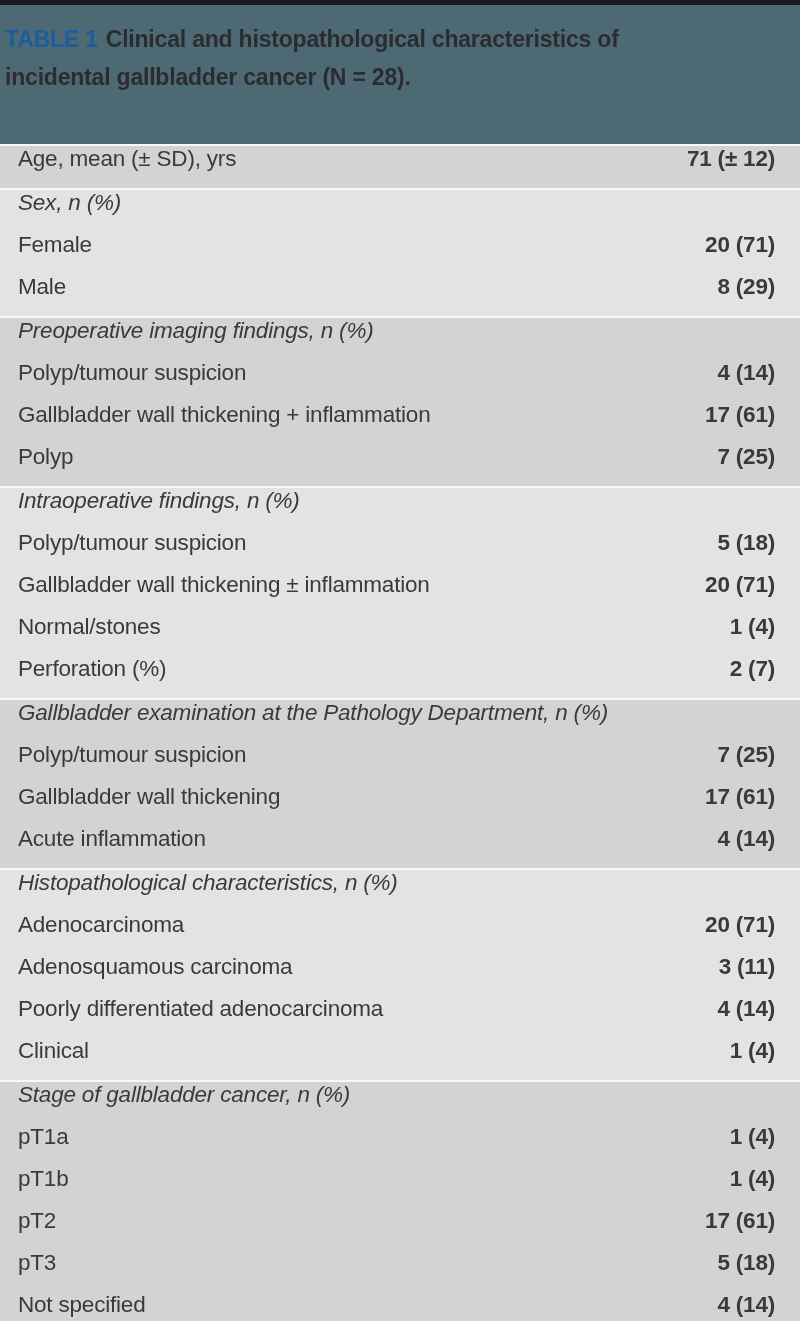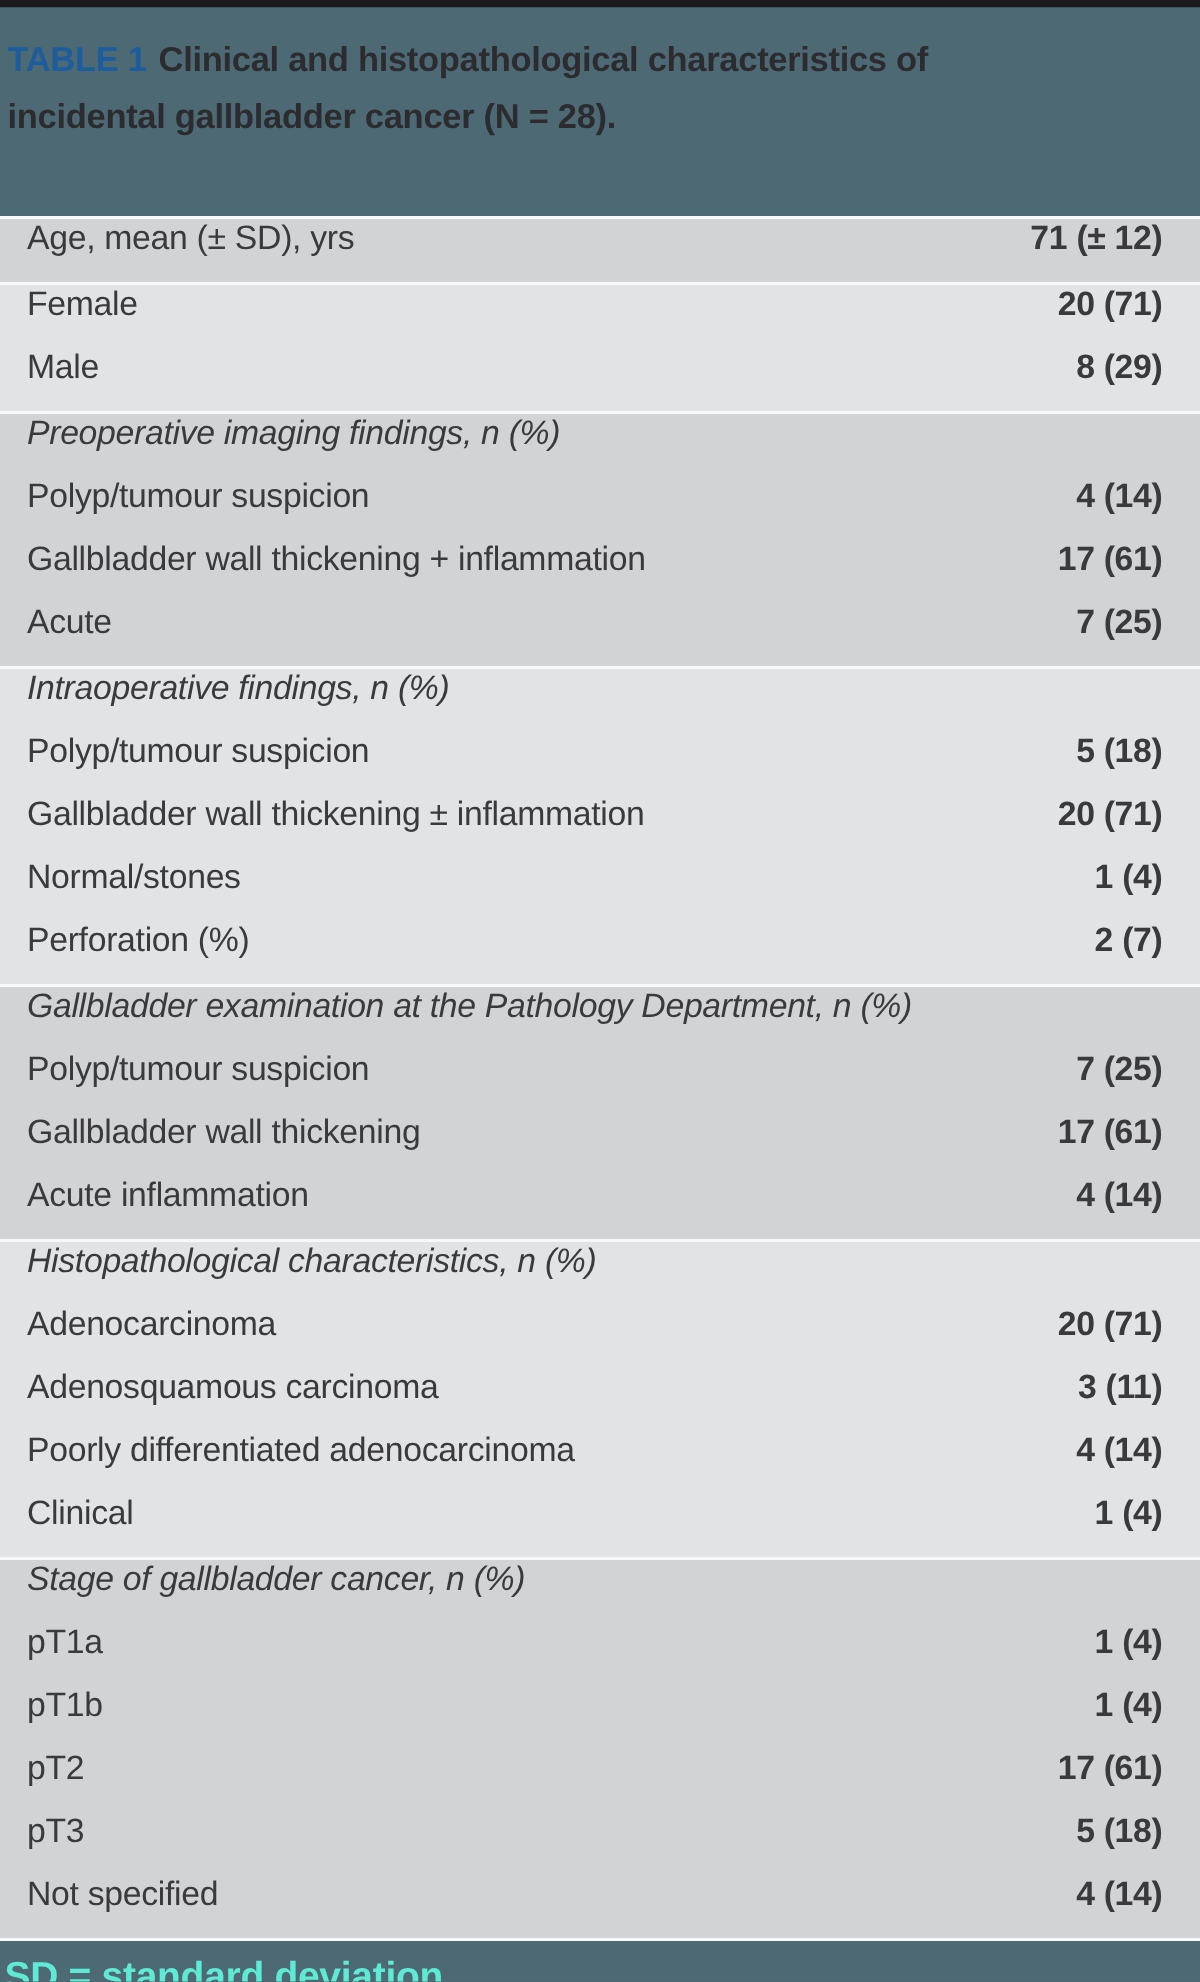--- a/index.html
+++ b/index.html
@@ -54,20 +54,24 @@
 </div>
 
 <div class="table" id="table">
     <div class="band dark">
       <div class="row">
         <span class="lab">Age, mean (± SD), yrs</span>
         <span class="val">71 (± 12)</span>
       </div>
     </div>
     <div class="band light">
+      <div class="row hdr">
+        <span class="lab">Sex, n (%)</span>
+        <span class="val"></span>
+      </div>
       <div class="row">
         <span class="lab">Female</span>
         <span class="val">20 (71)</span>
       </div>
       <div class="row">
         <span class="lab">Male</span>
         <span class="val">8 (29)</span>
       </div>
     </div>
     <div class="band dark">
@@ -77,21 +81,21 @@
       </div>
       <div class="row">
         <span class="lab">Polyp/tumour suspicion</span>
         <span class="val">4 (14)</span>
       </div>
       <div class="row">
         <span class="lab">Gallbladder wall thickening + inflammation</span>
         <span class="val">17 (61)</span>
       </div>
       <div class="row">
-        <span class="lab">Acute</span>
+        <span class="lab">Polyp</span>
         <span class="val">7 (25)</span>
       </div>
     </div>
     <div class="band light">
       <div class="row hdr">
         <span class="lab">Intraoperative findings, n (%)</span>
         <span class="val"></span>
       </div>
       <div class="row">
         <span class="lab">Polyp/tumour suspicion</span>

